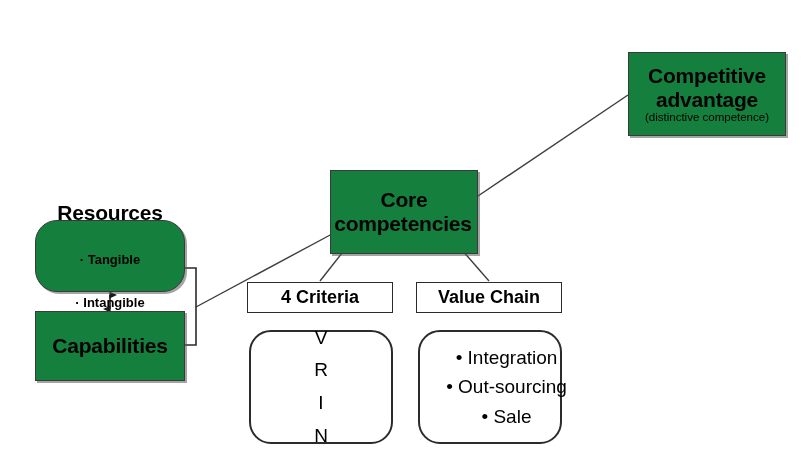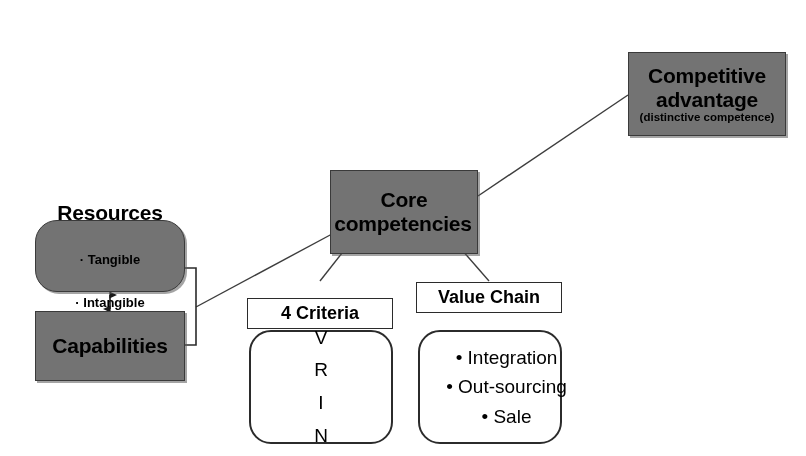--- a/index.html
+++ b/index.html
@@ -30,21 +30,21 @@
     position: absolute;
     box-sizing: border-box;
     display: flex;
     flex-direction: column;
     align-items: center;
     justify-content: center;
     text-align: center;
     color: #000000;
   }
   .filled {
-    background: #737373;
+    background: #15803d;
     border: 1.5px solid #3a3a3a;
     box-shadow: 2px 2px 0 rgba(90,90,90,0.55);
   }
   .plain {
     background: #ffffff;
     border: 1.5px solid #2b2b2b;
   }
   .rounded {
     background: #ffffff;
     border: 2px solid #2b2b2b;
@@ -58,21 +58,21 @@
     white-space: nowrap;
   }
   .t-sub {
     font-weight: bold;
     font-size: 13px;
     line-height: 1.15;
     white-space: nowrap;
     margin-top: 28px;
   }
   .t-tiny {
-    font-weight: bold;
+    font-weight: normal;
     font-size: 11.5px;
     line-height: 1.1;
     white-space: nowrap;
   }
   .t-hdr {
     font-weight: bold;
     font-size: 18px;
     line-height: 1.1;
     white-space: nowrap;
   }
@@ -87,21 +87,21 @@
     font-size: 19px;
     line-height: 1.72;
     white-space: nowrap;
   }
 
   
   #node-competitive-advantage { left: 628px; top: 52px;  width: 158px; height: 84px; }
   #node-core-competencies     { left: 330px; top: 170px; width: 148px; height: 84px; }
   #node-resources             { left: 35px;  top: 220px; width: 150px; height: 72px; border-radius: 22px; }
   #node-capabilities          { left: 35px;  top: 311px; width: 150px; height: 70px; }
-  #node-four-criteria         { left: 247px; top: 298px; width: 146px; height: 31px; }
+  #node-four-criteria         { left: 247px; top: 282px; width: 146px; height: 31px; }
   #node-value-chain           { left: 416px; top: 282px; width: 146px; height: 31px; justify-content: center; }
   #node-vrin                  { left: 249px; top: 330px; width: 144px; height: 114px; }
   #node-value-chain-items     { left: 418px; top: 330px; width: 144px; height: 114px; padding-left: 33px; }
 
   #node-core-competencies .t-main { font-size: 21px; }
   #node-core-competencies .line2 { margin-left: -2px; }
 </style>
 </head>
 <body>
 

